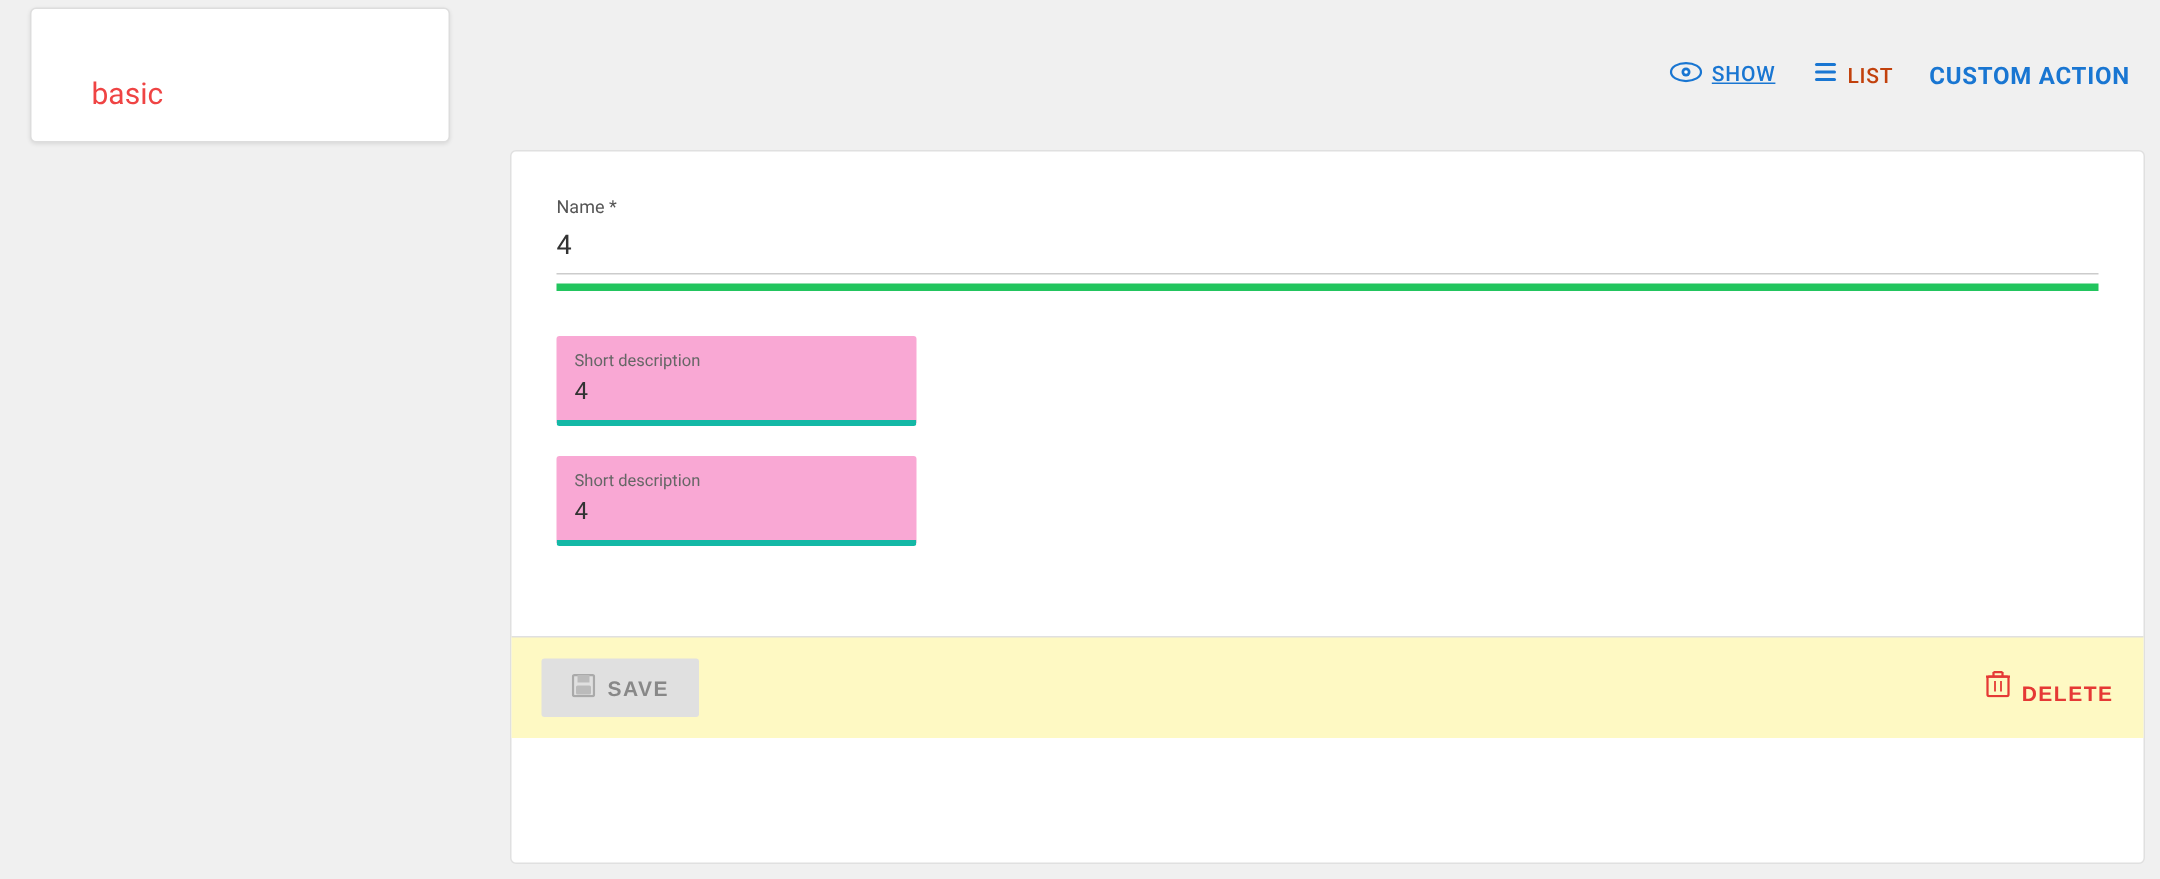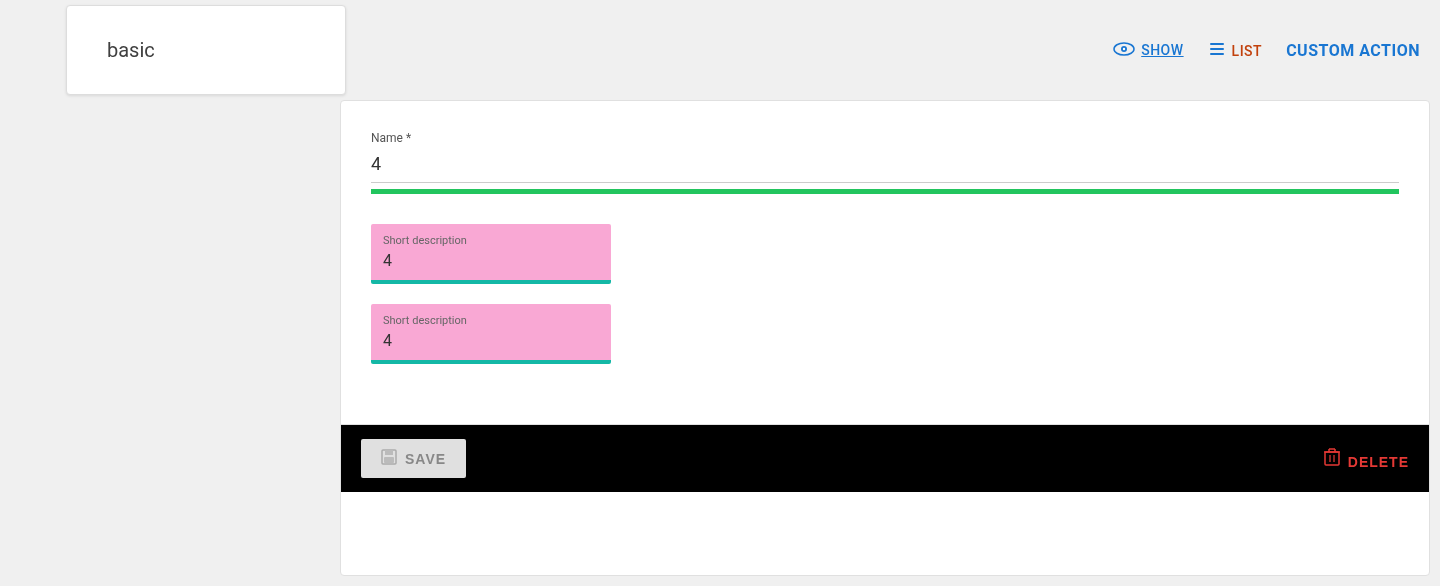--- a/index.html
+++ b/index.html
@@ -19,27 +19,26 @@
       height: 100px;
       background: #f0f0f0;
     }
 
     .basic-card {
       background: #fff;
       border: 1px solid #ddd;
       border-radius: 4px;
       padding: 20px 40px;
       font-size: 20px;
-      color: #404040;
+      color: #ef4444;
       min-width: 280px;
       height: 90px;
       display: flex;
-      align-items: center;
+      align-items: flex-end;
       box-shadow: 0 1px 3px rgba(0,0,0,0.1);
-      margin-left: 46px;
     }
 
     .top-actions {
       display: flex;
       align-items: center;
       gap: 24px;
     }
 
     .show-btn {
       display: flex;
@@ -130,21 +129,21 @@
     .short-desc-value {
       font-size: 16px;
       color: #333;
     }
 
     .footer-bar {
       display: flex;
       align-items: center;
       justify-content: space-between;
       padding: 14px 20px;
-      background: #000000;
+      background: #fef9c3;
       border-top: 1px solid #e0e0e0;
       margin: 20px -30px 0 -30px;
     }
 
     .save-button {
       display: flex;
       align-items: center;
       gap: 8px;
       background: #e0e0e0;
       color: #888;

